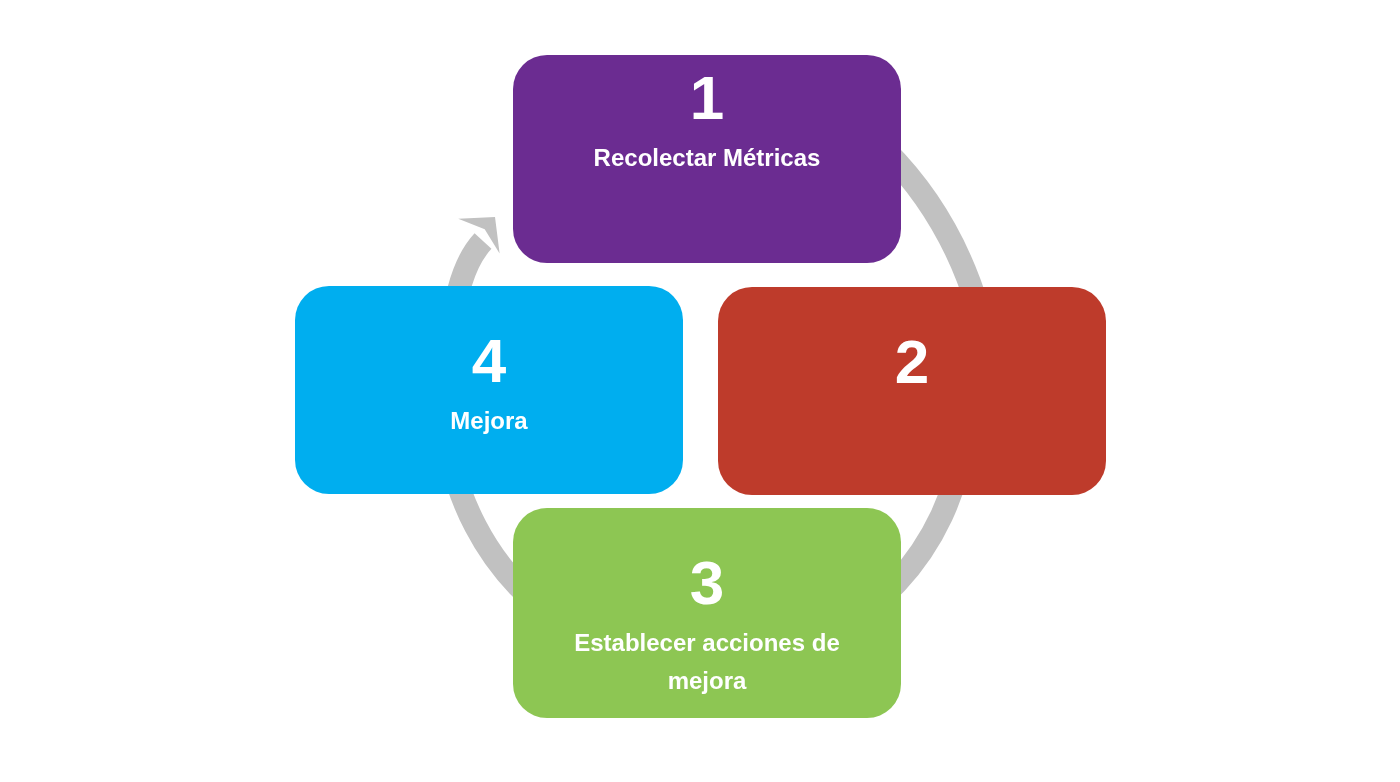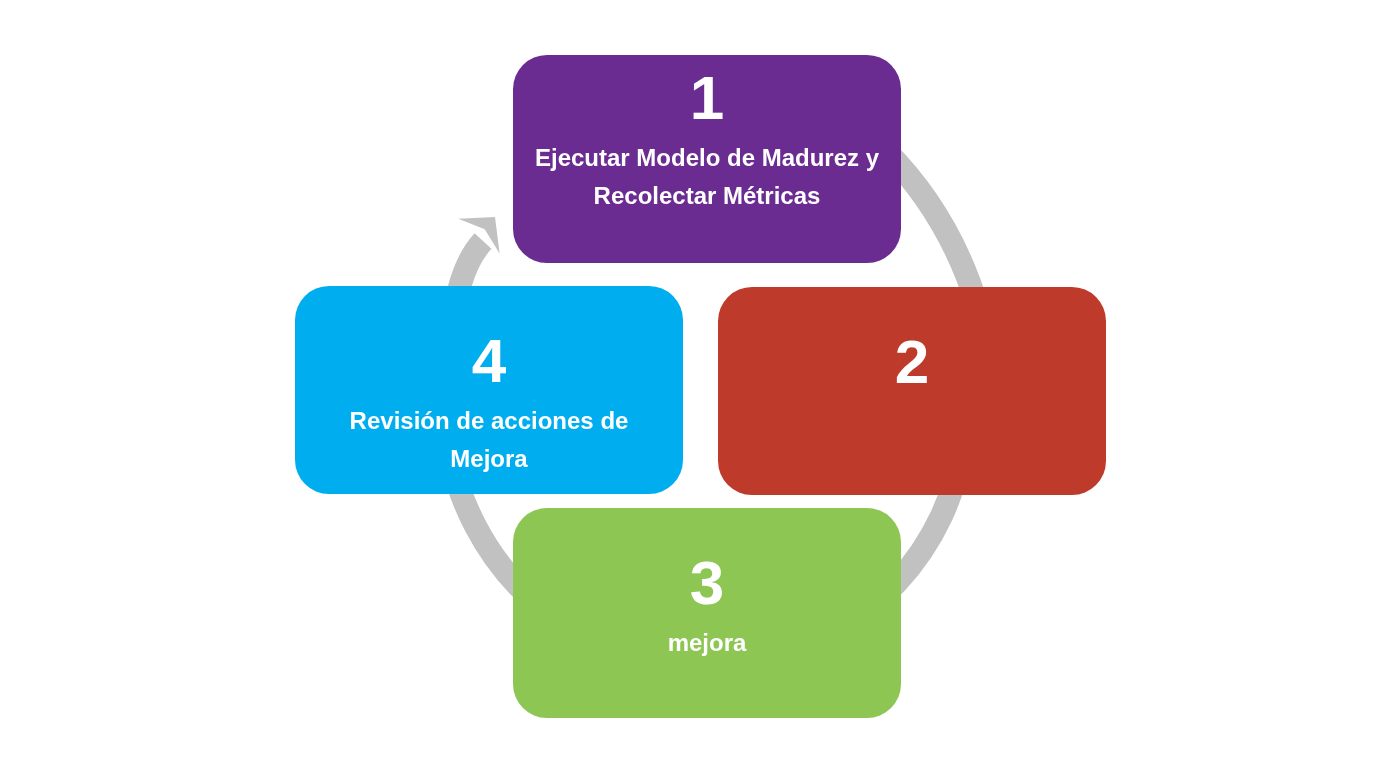--- a/index.html
+++ b/index.html
@@ -68,32 +68,31 @@
   <svg class="cycle-svg" viewBox="0 0 1400 782" xmlns="http://www.w3.org/2000/svg">
     <path d="M 885 150 Q 950 215 978 308" stroke="#C1C1C1"></path>
     <path d="M 962 361 A 260 260 0 0 1 836 631" stroke="#C1C1C1"></path>
     <path d="M 576 631 A 260 260 0 0 1 447 383" stroke="#C1C1C1"></path>
     <path d="M 452 330 Q 458 268 483 241" stroke="#C1C1C1"></path>
     <polygon points="0,0 -25,-27 -16,0 -25,27" transform="translate(495 217) rotate(-50)" fill="#C1C1C1"></polygon>
   </svg>
 
   <div class="box box--s1" style="background-color: rgb(107, 44, 145);">
     <div class="num">1</div>
-    <div class="line">Ejecutar Modelo de Madurez y</div>
     <div class="line">Recolectar Métricas</div>
   </div>
 
   <div class="box box--s2" style="background-color: rgb(190, 59, 43);">
     <div class="num">2</div>
   </div>
 
   <div class="box box--s3" style="background-color: rgb(141, 198, 83);">
     <div class="num">3</div>
+    <div class="line">Establecer acciones de</div>
     <div class="line">mejora</div>
   </div>
 
   <div class="box box--s4" style="background-color: rgb(0, 174, 239);">
     <div class="num">4</div>
-    <div class="line">Revisión de acciones de</div>
     <div class="line">Mejora</div>
   </div>
 
 </div>
 
 </body></html>

